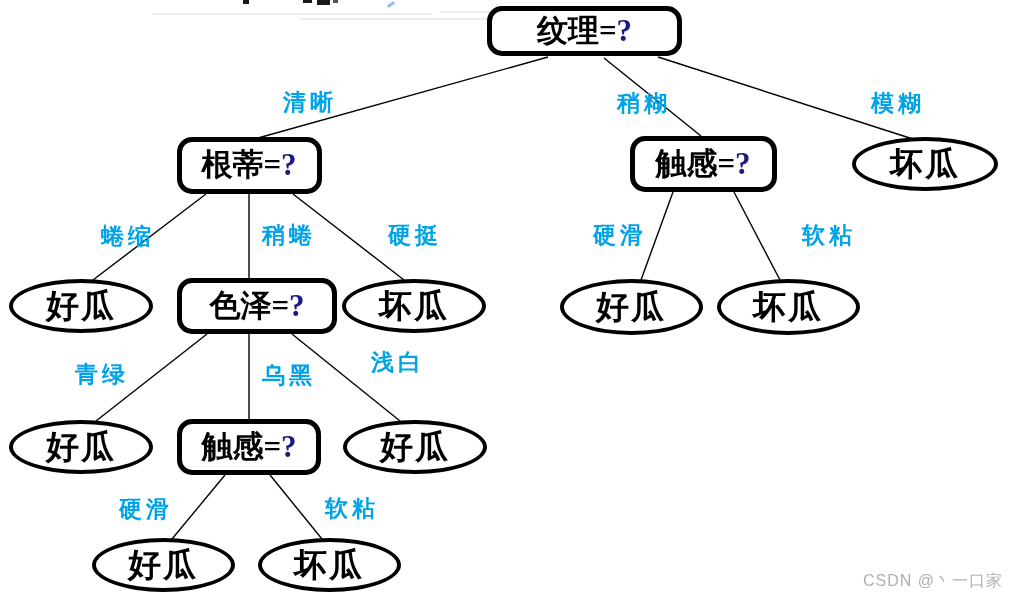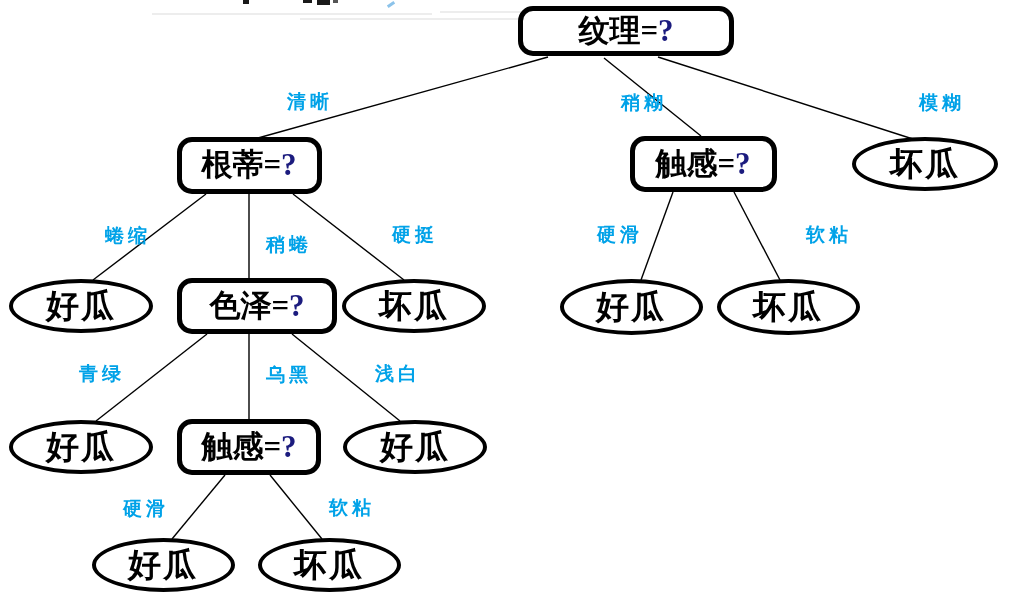--- a/index.html
+++ b/index.html
@@ -13,21 +13,21 @@
     position:absolute;box-sizing:border-box;background:#ffffff;
     border:5px solid var(--border,#000);
     display:flex;align-items:center;justify-content:center;
     color:#000;font-weight:600;white-space:nowrap;
   }
   .node.decision{border-radius:15px;font-size:31px;}
   .node.leaf{border-radius:50%;border-width:4px;font-size:33px;letter-spacing:2px;}
   .node .qmark{color:var(--qmark,#1b1b7e);font-weight:700;}
   .edge-label{
     position:absolute;transform:translate(-50%,-50%);
-    color:var(--branch,#00a2e8);font-size:19px;font-weight:bold;
+    color:var(--branch,#00a2e8);font-size:23px;font-weight:bold;
     letter-spacing:4px;white-space:nowrap;
   }
   .watermark{
     position:absolute;right:10px;bottom:9px;
     color:var(--wm,#b0b0b0);font-size:16px;letter-spacing:1px;
     font-family:"Liberation Sans","DejaVu Sans",sans-serif;
   }
   
   .artifact{position:absolute;background:#1a1a1a;}
   .artifact.faint{background:#ededed;}
@@ -55,34 +55,35 @@
 
   <div class="artifact" style="left:243px;top:0;width:6px;height:4px;"></div>
   <div class="artifact" style="left:303px;top:0;width:9px;height:3px;"></div>
   <div class="artifact" style="left:317px;top:0;width:13px;height:5px;"></div>
   <div class="artifact" style="left:333px;top:0;width:5px;height:3px;background:#555;"></div>
   <div class="artifact blue" style="left:387px;top:3px;width:8px;height:3px;"></div>
   <div class="artifact faint" style="left:152px;top:13px;width:280px;height:2px;"></div>
   <div class="artifact faint" style="left:300px;top:18px;width:360px;height:2px;"></div>
   <div class="artifact faint" style="left:440px;top:11px;width:180px;height:2px;"></div>
 
+  <div class="watermark">CSDN @丶一口家</div>
 <div class="edge-label" style="left: 310px; top: 102px;">清晰</div>
     <div class="edge-label" style="left: 606px; top: 103px; margin-left: 38px;">稍糊</div>
-    <div class="edge-label" style="left: 942px; top: 103px;">模糊</div>
+    <div class="edge-label" style="left: 898px; top: 103px;">模糊</div>
     <div class="edge-label" style="left: 104px; top: 236px; padding-left: 48px;">蜷缩</div>
-    <div class="edge-label" style="left: 289px; top: 245px;">稍蜷</div>
+    <div class="edge-label" style="left: 289px; top: 235px;">稍蜷</div>
     <div class="edge-label" style="left: 415px; top: 235px;">硬挺</div>
     <div class="edge-label" style="left: 620px; top: 235px;">硬滑</div>
     <div class="edge-label" style="left: 829px; top: 235px;">软粘</div>
     <div class="edge-label" style="left: 102px; top: 374px; font-family: Liberation Mono, monospace;">青绿</div>
     <div class="edge-label" style="left: 289px; top: 375px; text-align: right;">乌黑</div>
-    <div class="edge-label" style="left: 398px; top: 374px;">浅白</div>
+    <div class="edge-label" style="left: 398px; top: 362px;">浅白</div>
     <div class="edge-label" style="left: 146px; top: 509px;">硬滑</div>
     <div class="edge-label" style="left: 352px; top: 508px;">软粘</div>
-    <div class="node decision" style="left: 518px; top: 6px; width: 216px; height: 50px;">
+    <div class="node decision" style="left: 487px; top: 6px; width: 195px; height: 50px;">
       <span>纹理=</span>
       <span class="qmark">?</span>
     </div>
     <div class="node decision" style="left: 176.5px; top: 136.5px; width: 145px; height: 57px;">
       <span>根蒂=</span>
       <span class="qmark">?</span>
     </div>
     <div class="node decision" style="left: 629.5px; top: 136px; width: 147px; height: 56px;">
       <span>触感=</span>
       <span class="qmark">?</span>

